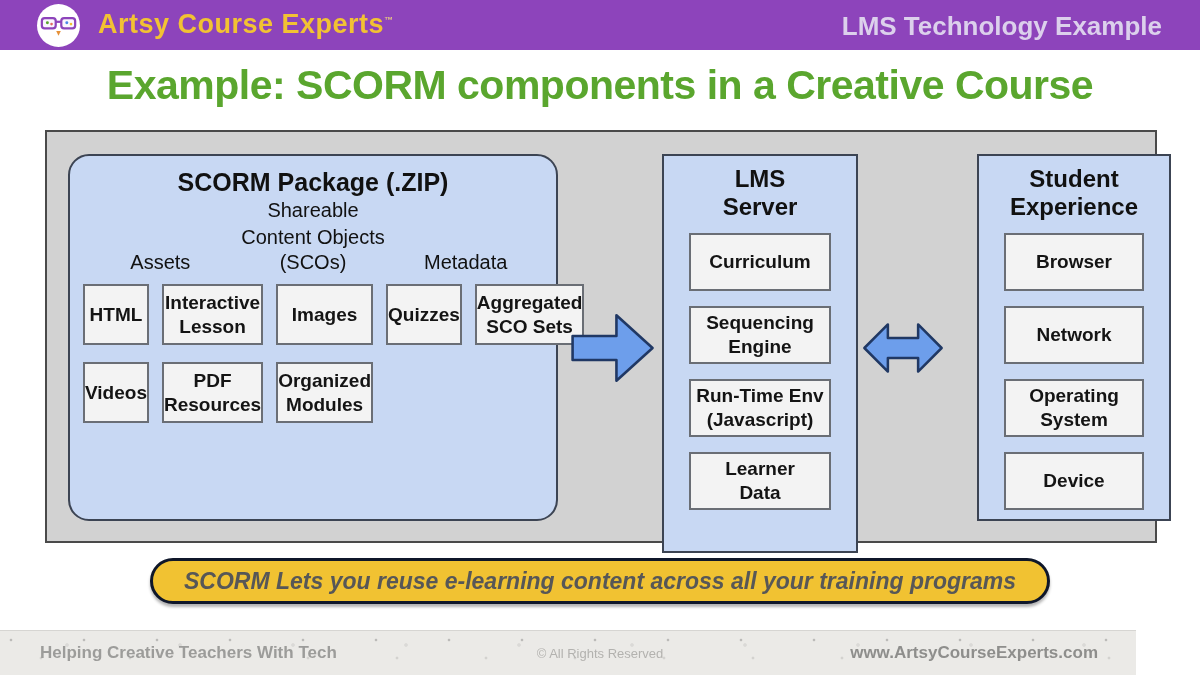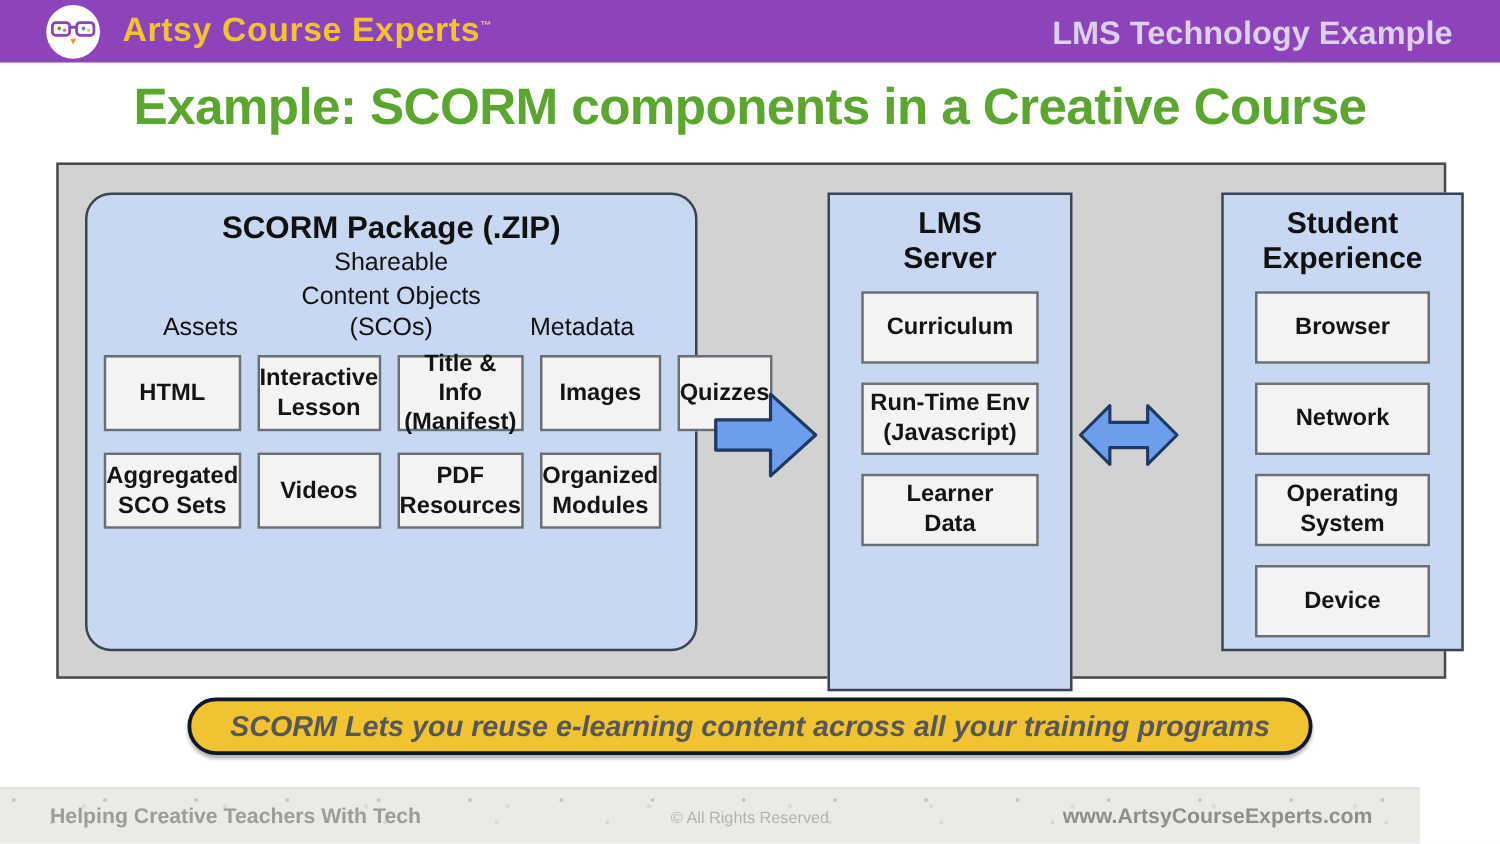--- a/index.html
+++ b/index.html
@@ -142,22 +142,20 @@
       <div class="scorm-sub">&nbsp;</div>
       <div class="scorm-headrow">
         <div>Assets</div>
         <div>(SCOs)</div>
         <div>Metadata</div>
       </div>
       <div class="scorm-grid">
         <div class="node-box">HTML</div>
         <div class="node-box">Interactive
 Lesson</div>
-        <div class="node-box">Title &amp; Info
-(Manifest)</div>
         <div class="node-box">Images</div>
         <div class="node-box">Quizzes</div>
         <div class="node-box">Aggregated
 SCO Sets</div>
         <div class="node-box">Videos</div>
         <div class="node-box">PDF
 Resources</div>
         <div class="node-box">Organized
 Modules</div>
       </div>
@@ -169,20 +167,22 @@
       </svg>
     </div>
 
     <div class="panel panel-lms">
       <div class="side-title">
         <div>LMS</div>
         <div>Server</div>
       </div>
       <div class="side-boxes">
         <div class="node-box">Curriculum</div>
+        <div class="node-box">Sequencing
+Engine</div>
         <div class="node-box">Run-Time Env
 (Javascript)</div>
         <div class="node-box">Learner
 Data</div>
       </div>
     </div>
 
     <div class="flow-arrow arrow-two">
       <svg width="84" height="72" viewBox="0 0 100 84">
         <polygon points="4,42 32,14 32,30 68,30 68,14 96,42 68,70 68,54 32,54 32,70" fill="#6d9eeb" stroke="#203864" stroke-width="3" stroke-linejoin="round"></polygon>

